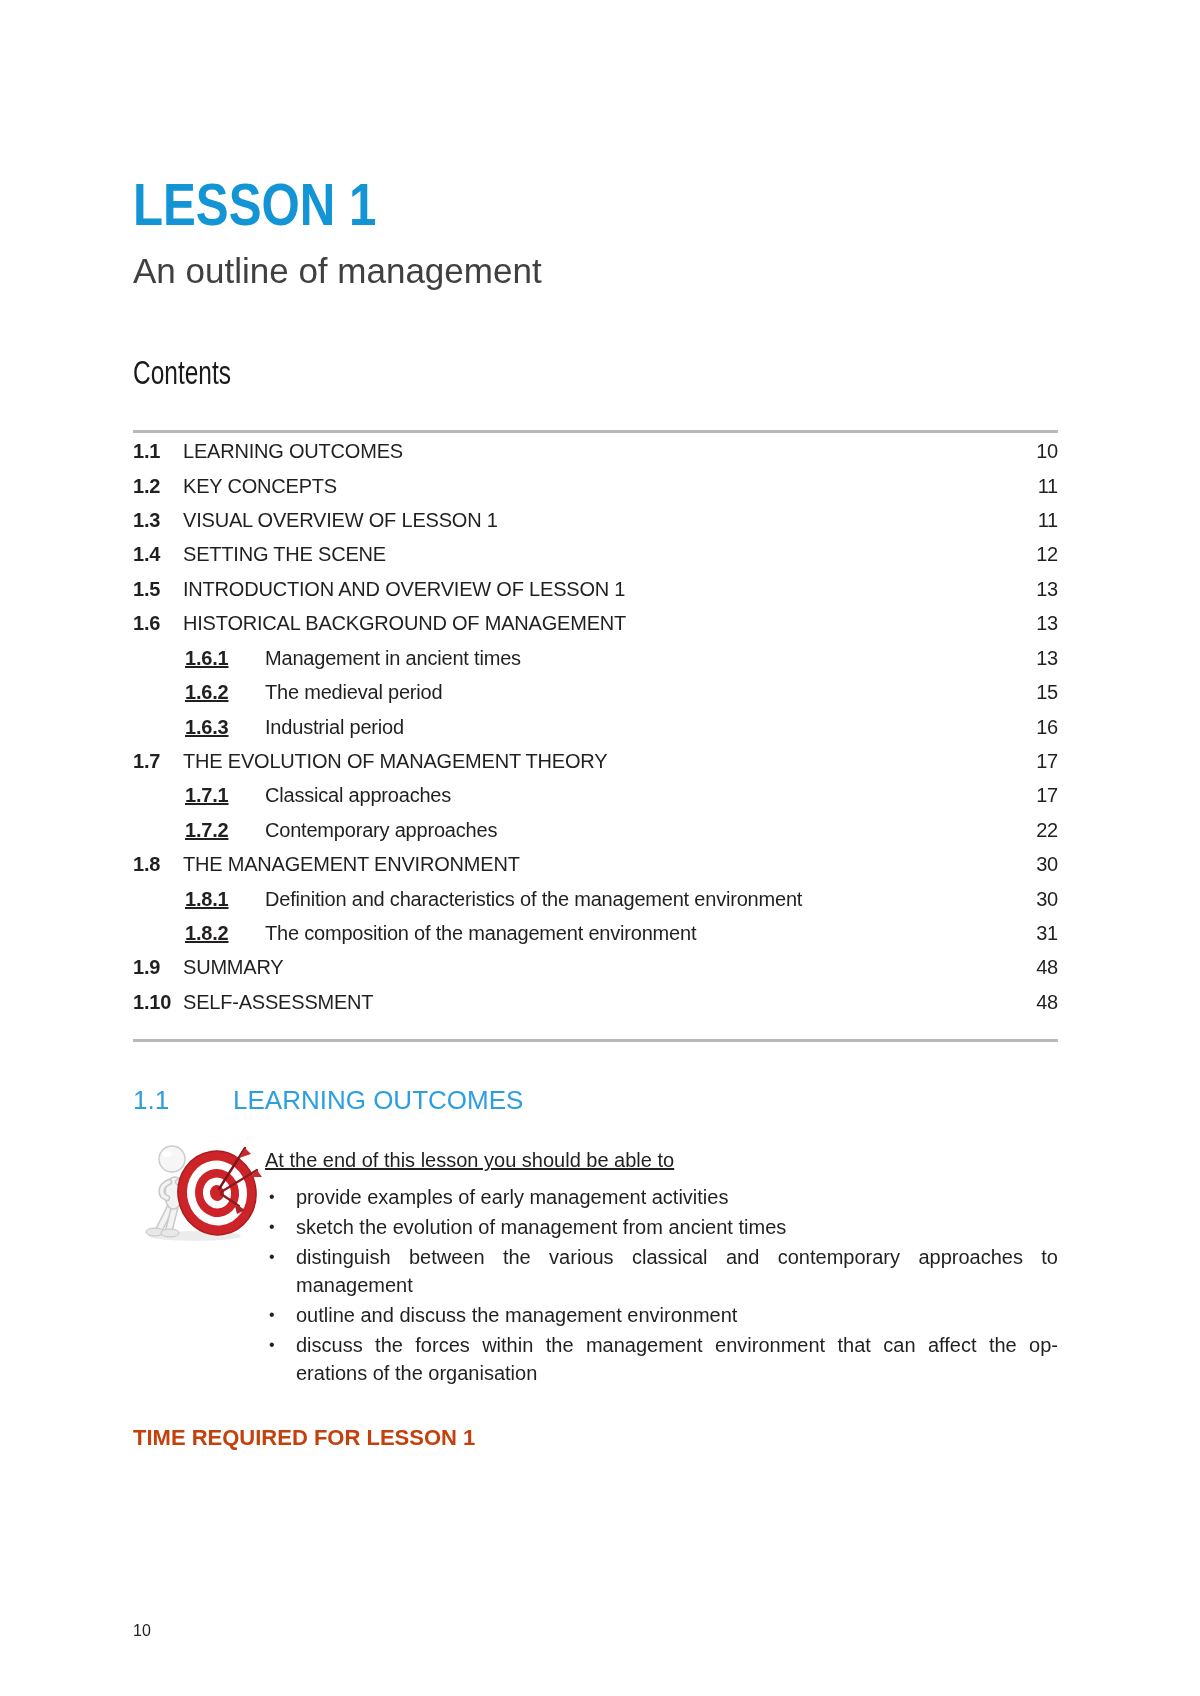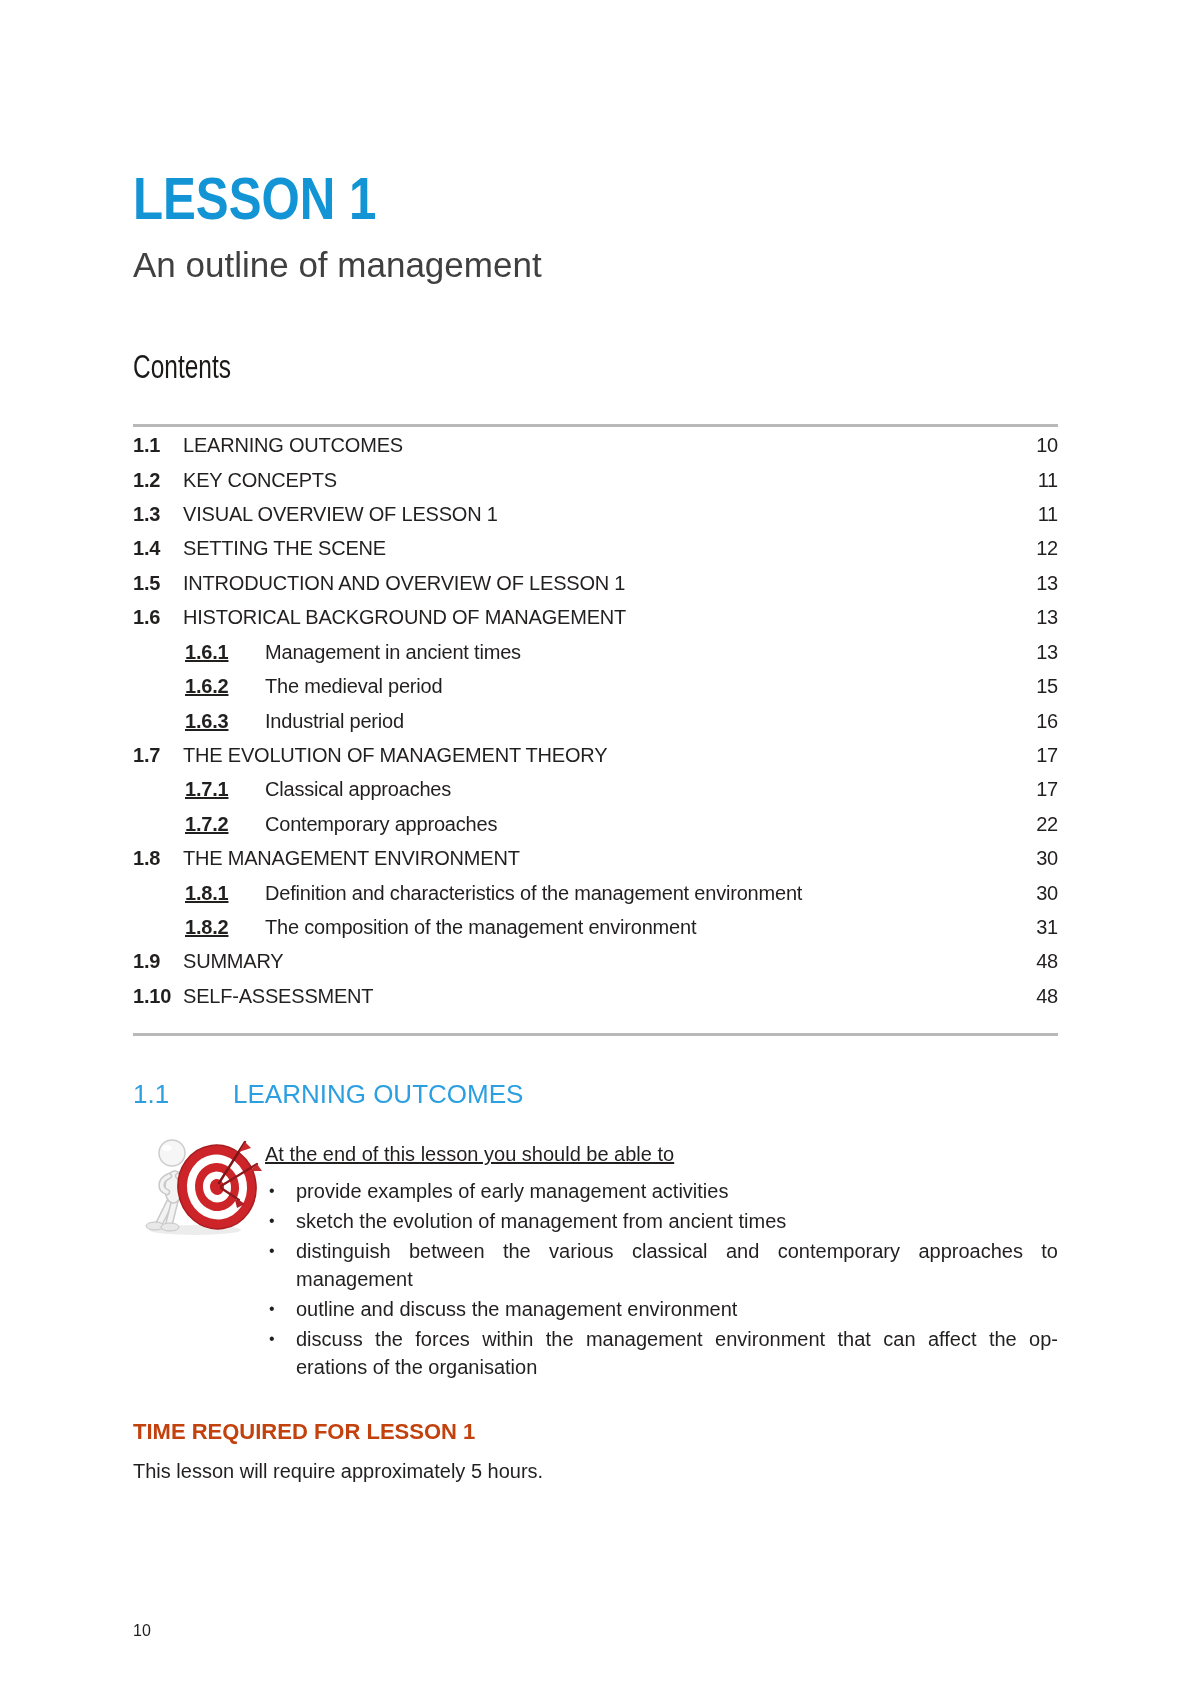--- a/index.html
+++ b/index.html
@@ -4,21 +4,21 @@
 <style>
   html,body { margin:0; padding:0; background:#ffffff; }
   .page {
     position:relative;
     width:1200px; height:1696px;
     background:#ffffff;
     font-family:"Liberation Sans", sans-serif;
     color:#221f1f;
     overflow:hidden;
   }
-  .content { position:absolute; left:133px; top:0; width:925px; }
+  .content { position:absolute; left:133px; top:6px; width:925px; }
 
   .lesson-title {
     margin:169px 0 0 0;
     font-size:60px; line-height:1; font-weight:bold;
     color:#1394d4;
     transform:scaleX(0.82); transform-origin:0 50%;
     white-space:nowrap;
   }
   .lesson-subtitle {
     margin:16px 0 0 0;
@@ -250,18 +250,17 @@
             <span class="outcome-marker">•</span>
             <div class="outcome-text">
               <div class="jline">discuss the forces within the management environment that can affect the op-</div>
               <div>erations of the organisation</div>
             </div>
           </div>
         </div>
     </div>
 
     <h4 class="time-heading">TIME REQUIRED FOR LESSON 1</h4>
-    <p class="time-body">This lesson will require approximately 5 hours.</p>
 
   </div>
 
   <div class="footer-pagenum">10</div>
 </div>
 
 </body></html>

